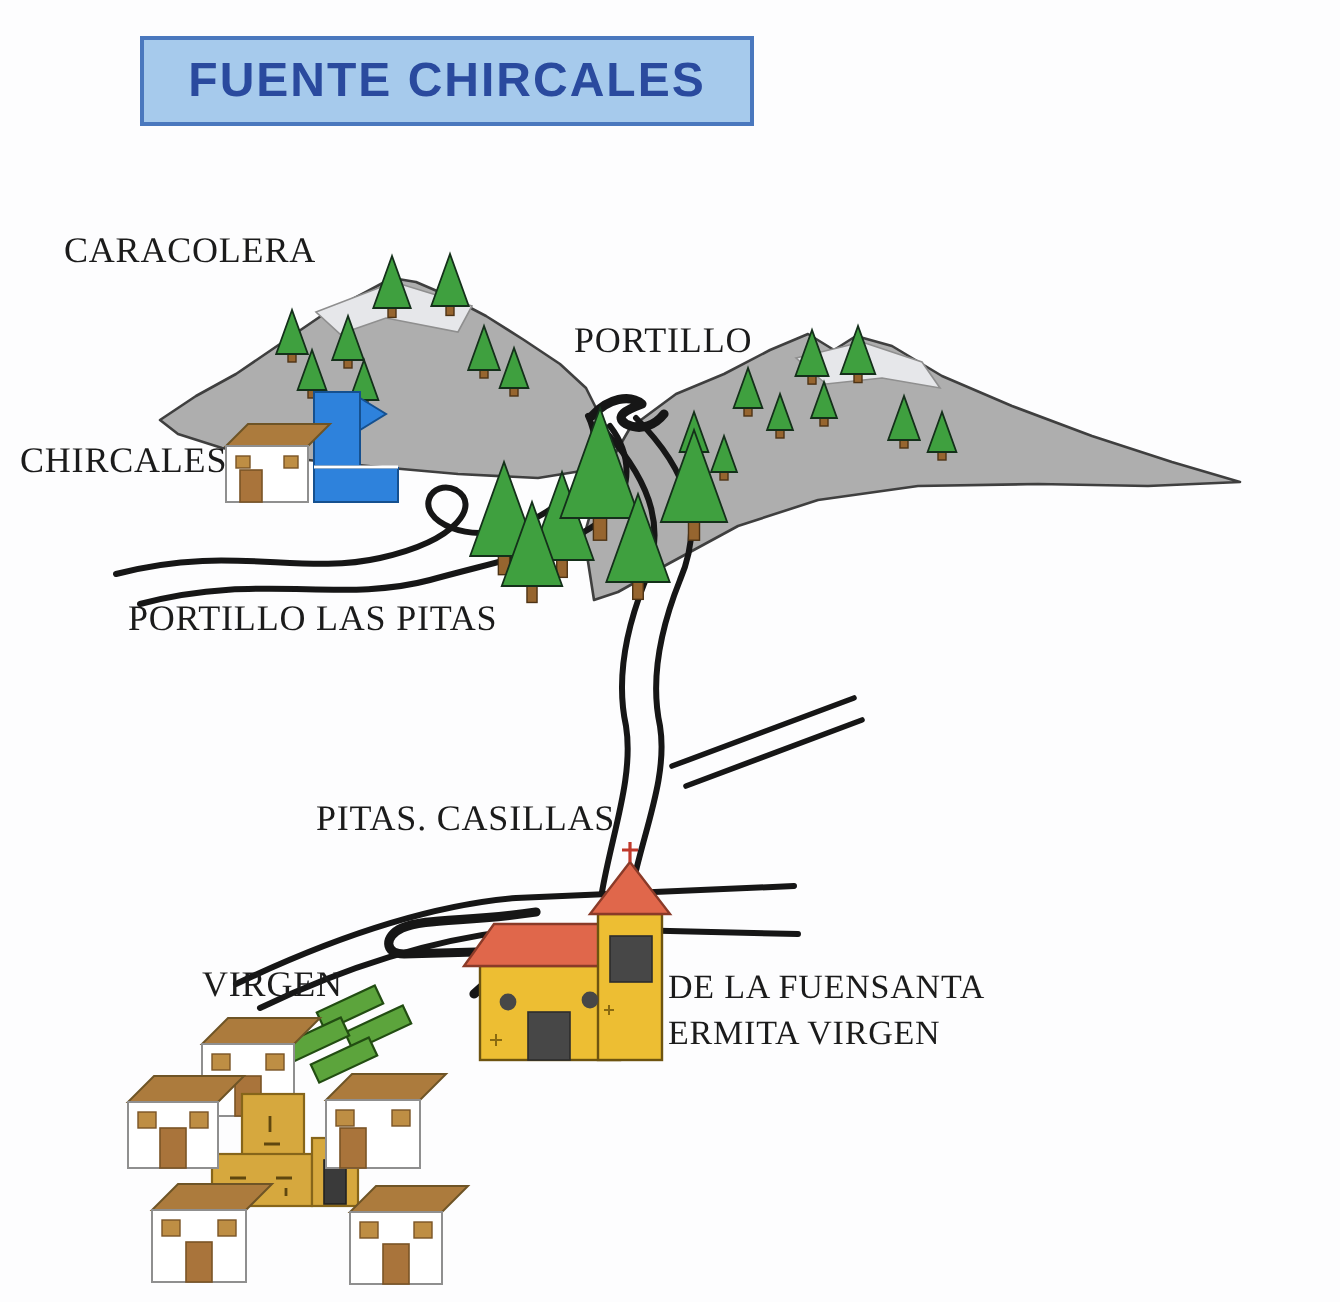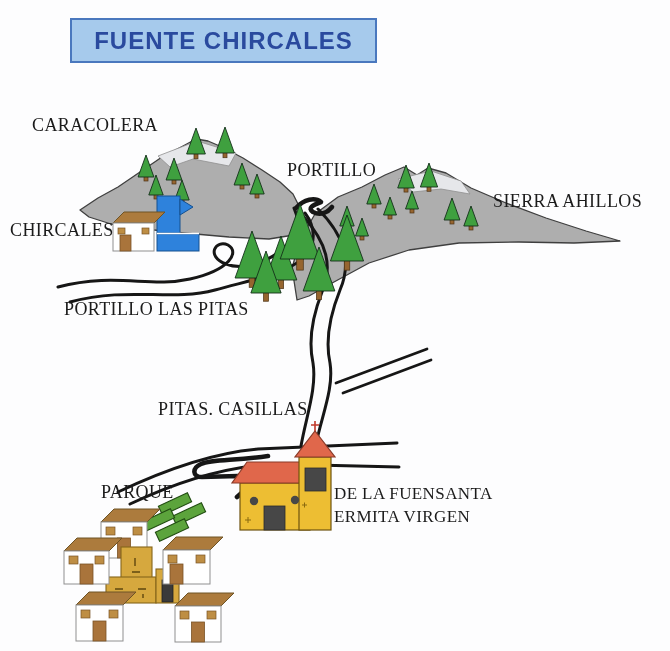--- a/index.html
+++ b/index.html
@@ -27,25 +27,24 @@
 <body>
 
 <div id="stage">
 
   <div id="title-box">
     <span>FUENTE CHIRCALES</span>
   </div>
 
   <div class="lbl" id="lbl-caracolera">CARACOLERA</div>
   <div class="lbl" id="lbl-portillo">PORTILLO</div>
-  <div class="lbl" id="lbl-sierra">SIERRA AHILLOS</div>
   <div class="lbl" id="lbl-chircales">CHIRCALES</div>
   <div class="lbl" id="lbl-pitas">PORTILLO LAS PITAS</div>
   <div class="lbl" id="lbl-ctra">PITAS. CASILLAS</div>
-  <div class="lbl" id="lbl-parque">PARQUE</div>
+  <div class="lbl" id="lbl-parque">VIRGEN</div>
   <div class="lbl" id="lbl-ermita">
     <div>DE LA FUENSANTA</div>
     <div>ERMITA VIRGEN</div>
   </div>
 
   <svg id="map-svg" width="670" height="651" viewBox="0 0 670 651">
 
     <g>
       <polygon points="297,300 292,268 300,240 315,214 338,197 362,187 385,175 404,167 417,175 428,168 446,173 471,188 506,203 546,218 586,231 620,241 574,243 519,242 459,243 409,250 369,263 334,282 309,296" fill="#aeaeae" stroke="#3f3f3f" stroke-width="1.3" stroke-linejoin="round"></polygon>
       <polygon points="398,179 431,171 461,181 470,194 441,189 413,192" fill="#e6e7ea" stroke="#8f8f8f" stroke-width="0.8"></polygon>

